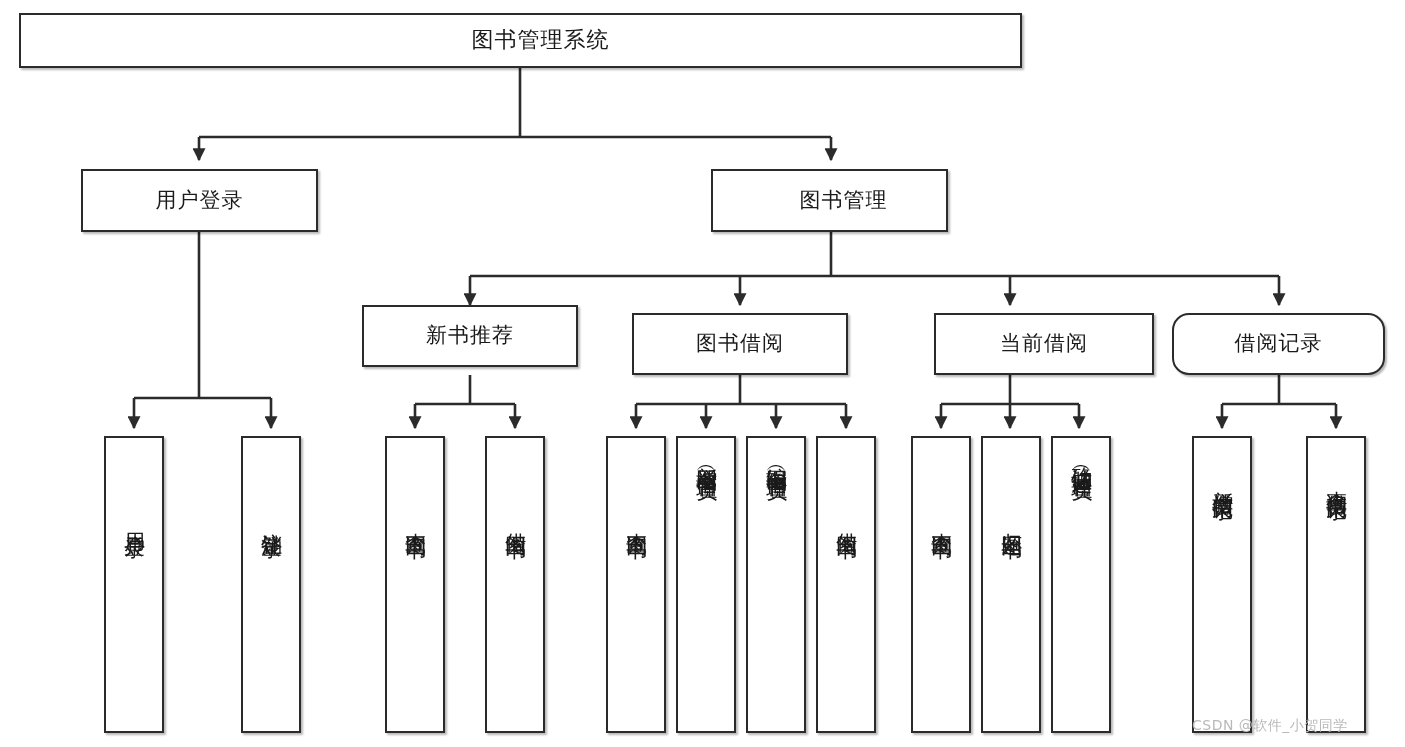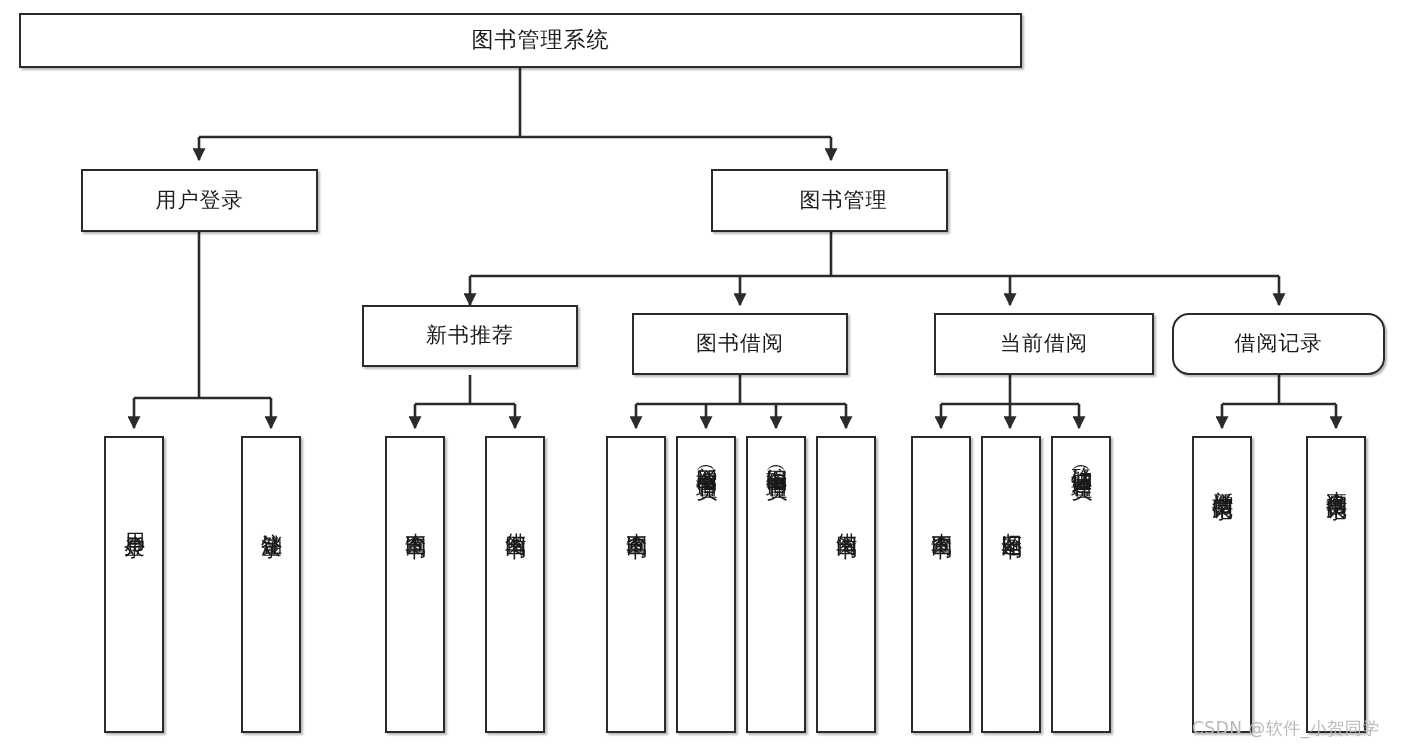--- a/index.html
+++ b/index.html
@@ -66,21 +66,21 @@
     margin-top: 72px;
   }
   .leaf-top .node-v {
     margin-top: 6px;
   }
   .leaf-upper .node-v {
     margin-top: 30px;
   }
   .watermark {
     position: absolute;
-    font-size: 17px;
+    font-size: 14px;
     color: #b9b9b9;
     letter-spacing: 0.5px;
     white-space: nowrap;
     user-select: none;
   }
 </style>
 </head>
 <body>
 
 <div id="canvas">

